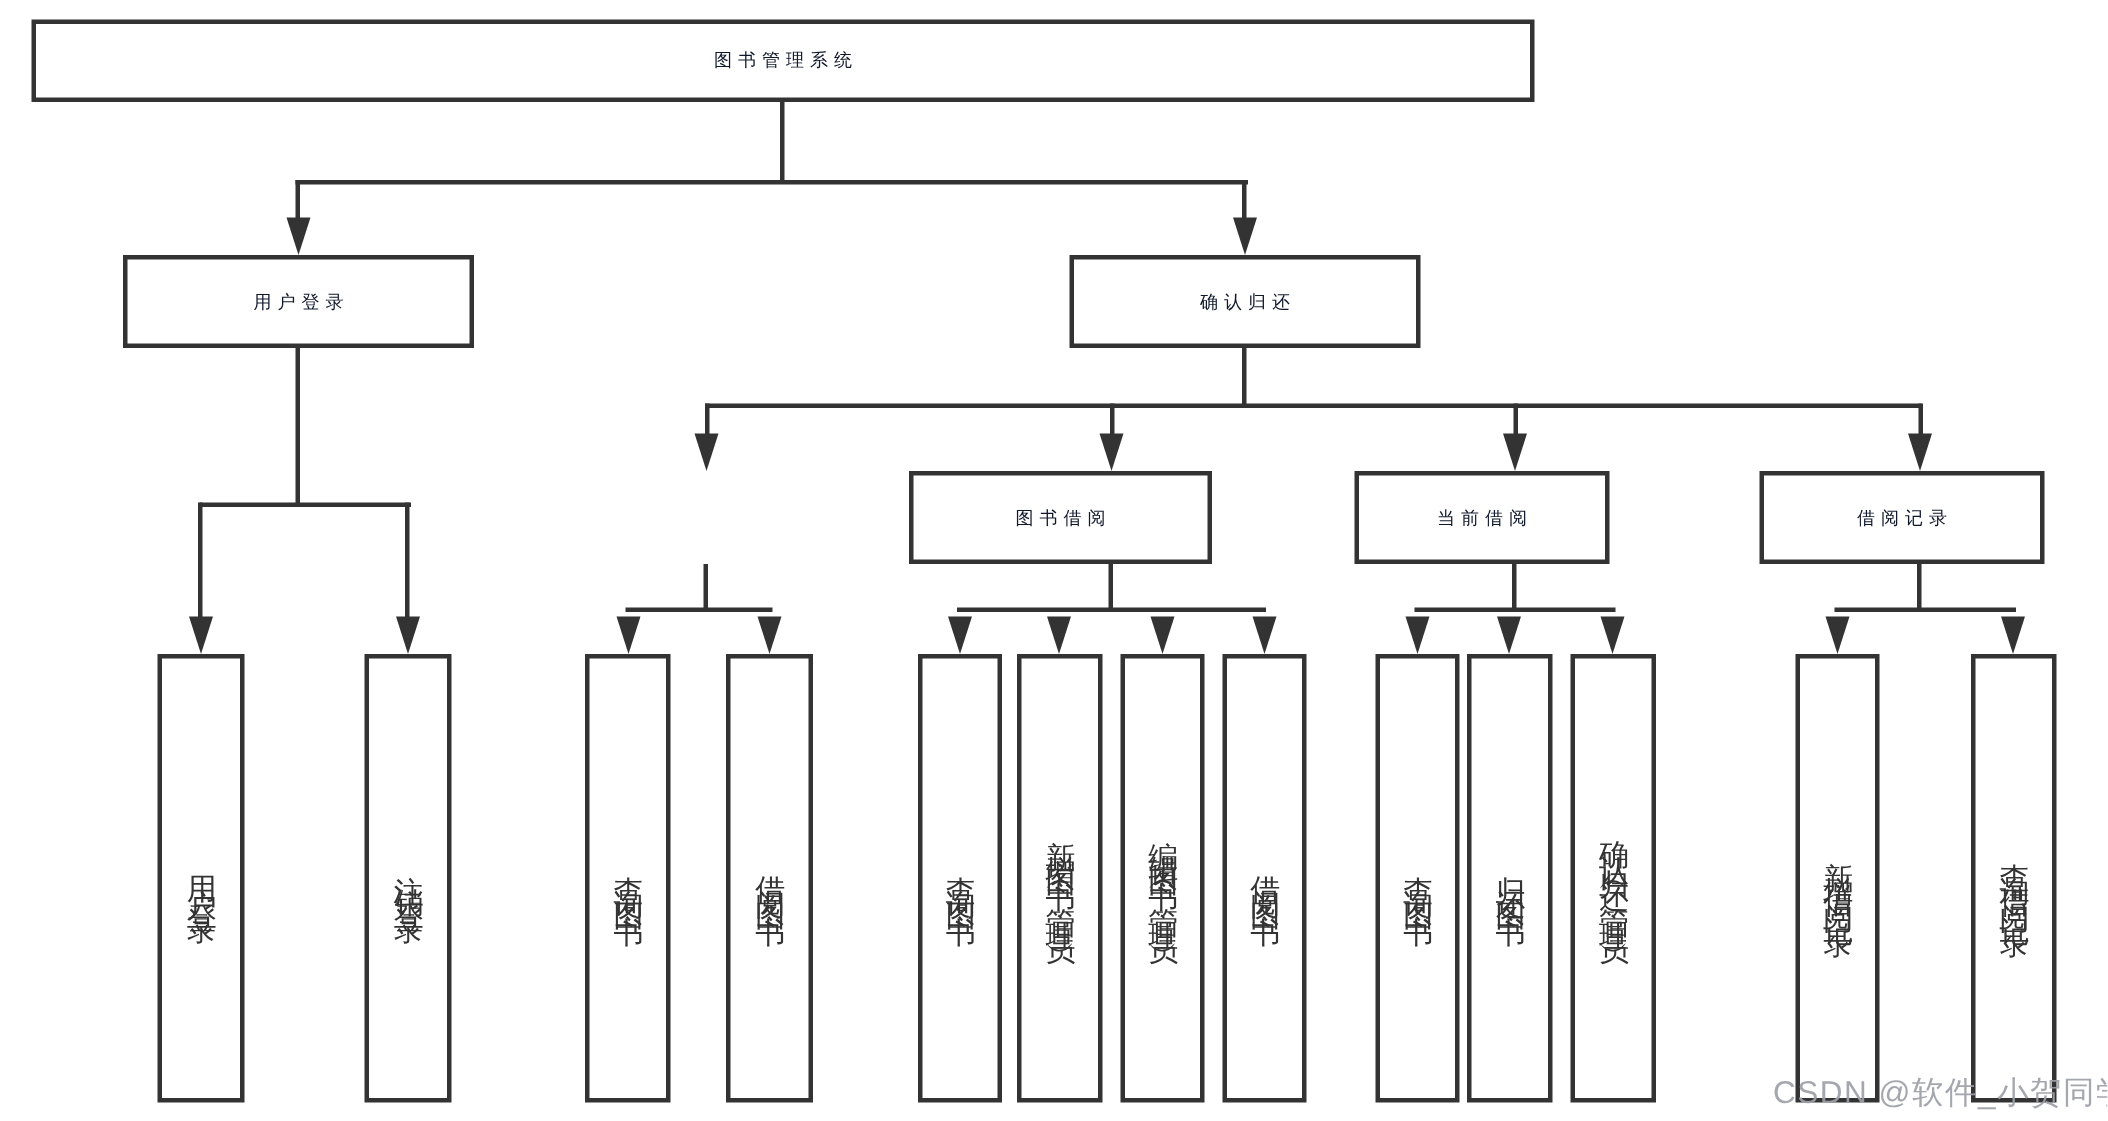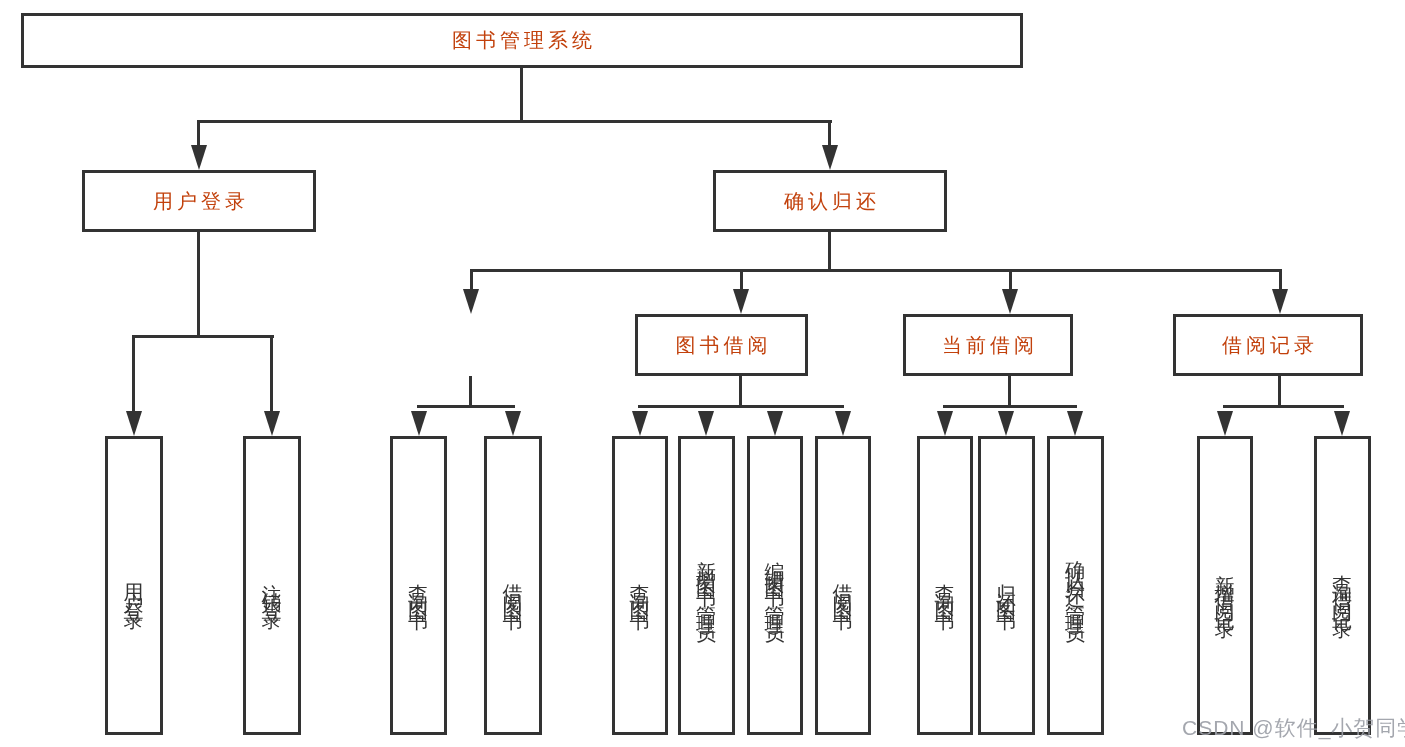--- a/index.html
+++ b/index.html
@@ -5,21 +5,21 @@
   html,body{margin:0;padding:0;background:#ffffff;}
   #canvas{
     position:relative;width:1405px;height:747px;background:#ffffff;overflow:hidden;
     font-family:"Liberation Sans",sans-serif;
   }
   .box{
     position:absolute;background:#ffffff;border:3px solid #333333;box-sizing:border-box;
     display:flex;align-items:center;justify-content:center;
   }
   .lbl{
-    font-size:20px;color:#c2410c;letter-spacing:4px;text-indent:4px;white-space:nowrap;
+    font-size:12px;color:#0f172a;letter-spacing:4px;text-indent:4px;white-space:nowrap;
   }
   .vlbl{
     writing-mode:vertical-rl;text-orientation:mixed;
     font-size:20px;color:#333333;letter-spacing:9px;line-height:1;
   }
   .lh{position:absolute;height:3px;background:#333333;}
   .lv{position:absolute;width:3px;background:#333333;}
   .head{
     position:absolute;width:0;height:0;
     border-left:8px solid transparent;border-right:8px solid transparent;
@@ -64,21 +64,21 @@
   <div class="lh" style="left:470px;top:269px;width:811px"></div>
   <div class="lv" style="left:470px;top:269px;height:24px"></div>
   <div class="head" style="left:463px;top:289px"></div>
   <div class="lv" style="left:740px;top:269px;height:24px"></div>
   <div class="head" style="left:733px;top:289px"></div>
   <div class="lv" style="left:1009px;top:269px;height:24px"></div>
   <div class="head" style="left:1002px;top:289px"></div>
   <div class="lv" style="left:1279px;top:269px;height:24px"></div>
   <div class="head" style="left:1272px;top:289px"></div>
 
-  <div class="box" style="left:635px;top:314px;width:173px;height:62px">
+  <div class="box" style="left:606px;top:314px;width:202px;height:62px">
     <span class="lbl">图书借阅</span>
   </div>
   <div class="box" style="left:903px;top:314px;width:170px;height:62px">
     <span class="lbl">当前借阅</span>
   </div>
   <div class="box" style="left:1173px;top:314px;width:190px;height:62px">
     <span class="lbl">借阅记录</span>
   </div>
 
   <div class="lv" style="left:469px;top:376px;height:32px"></div>

